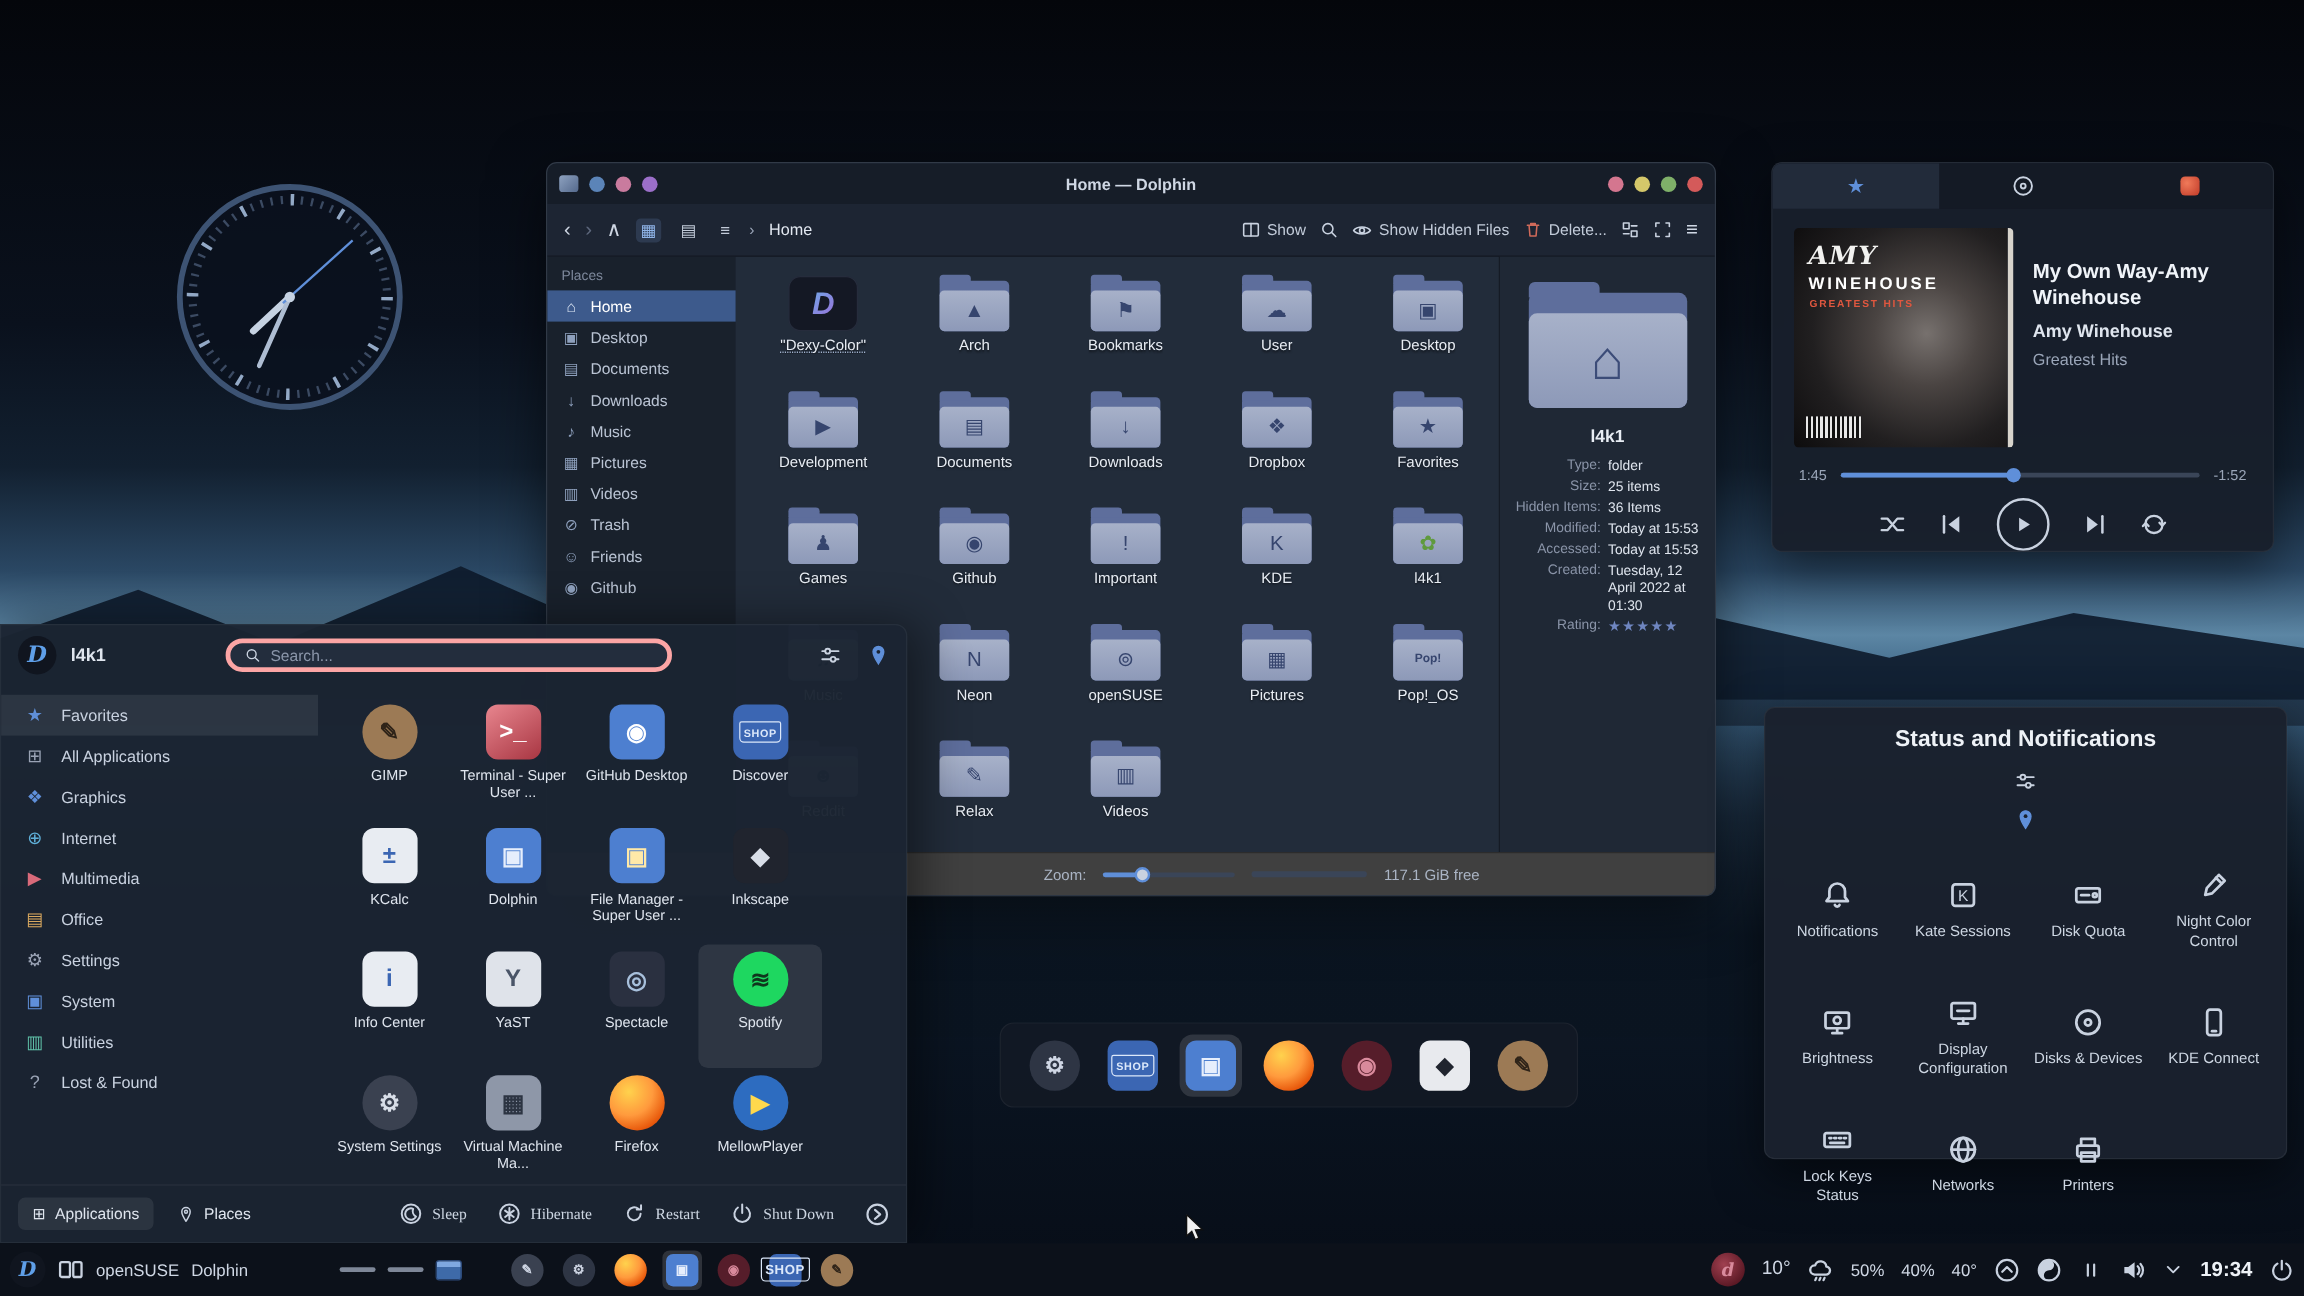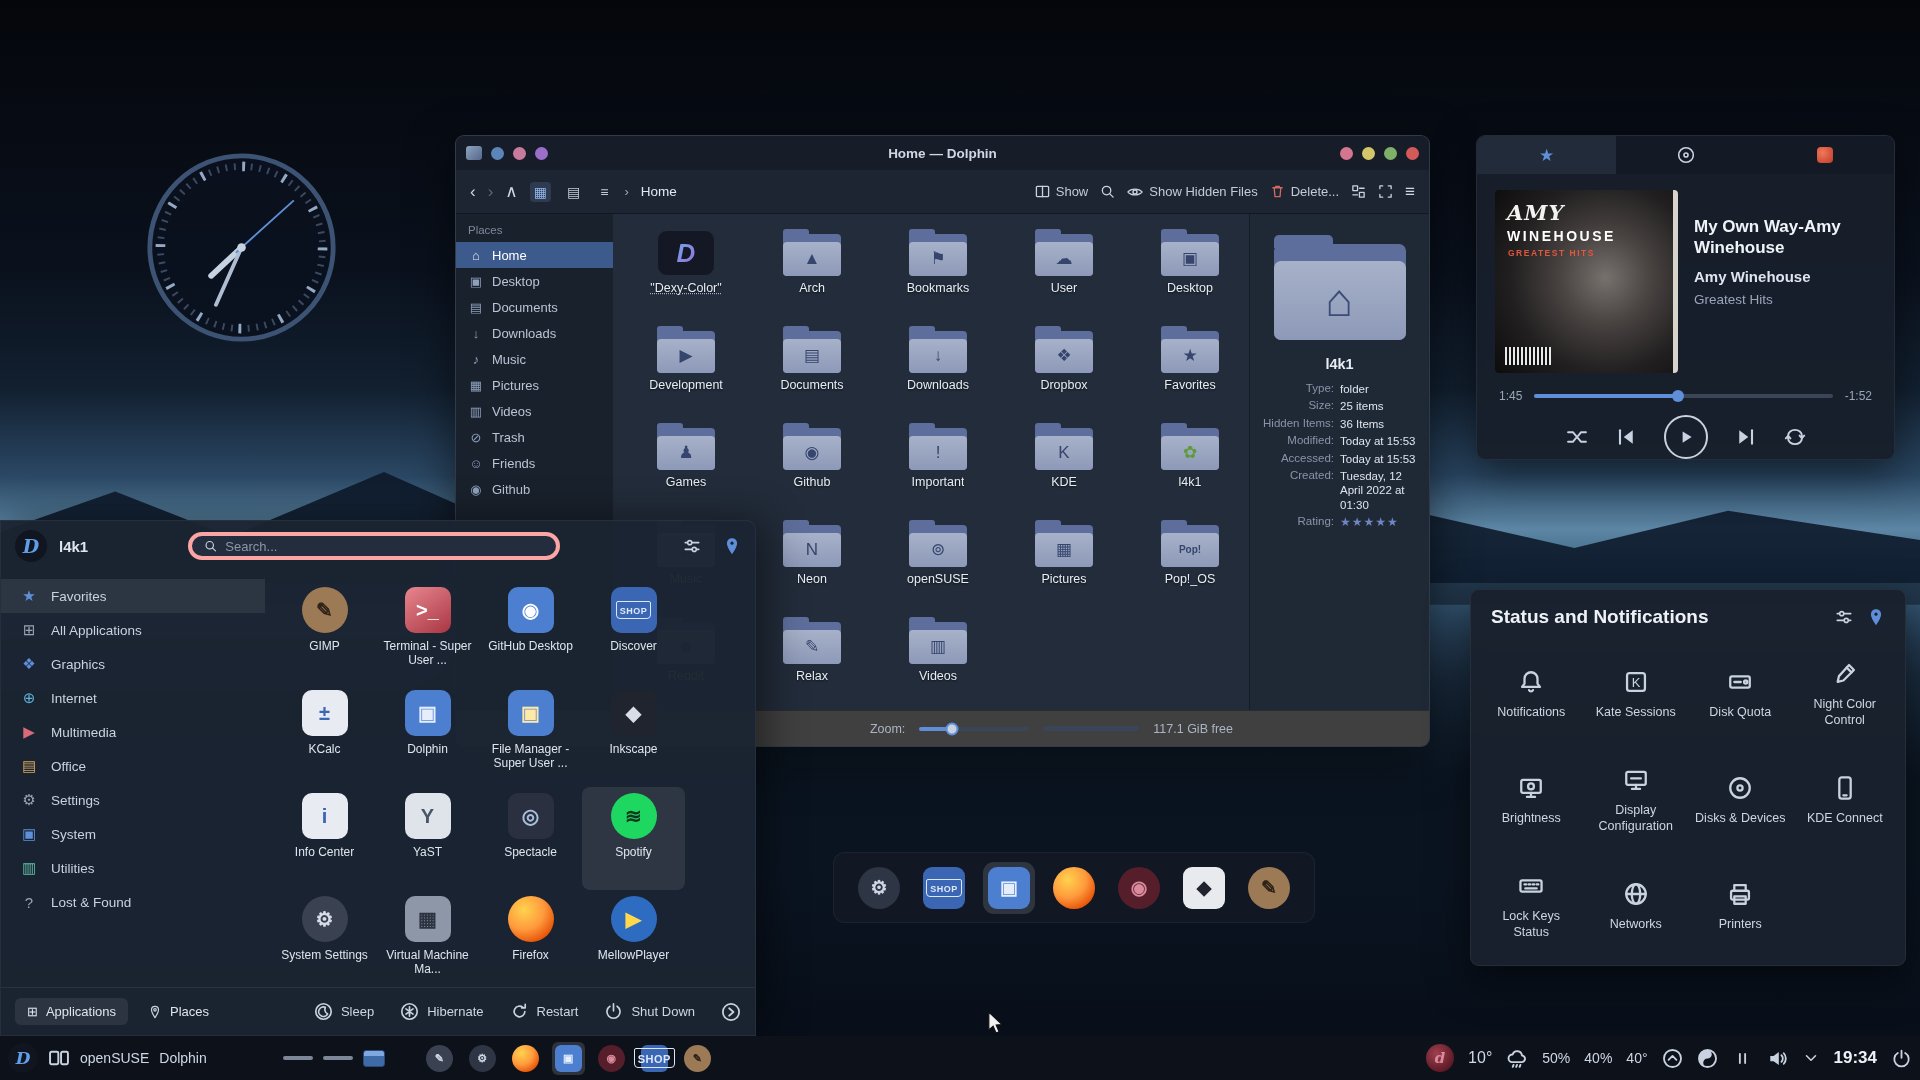--- a/index.html
+++ b/index.html
@@ -113,21 +113,21 @@
   .malbum { font-size:13.5px; color:#9aa5b8; margin-top:7px; }
   .mprog { display:flex; align-items:center; gap:12px; padding:16px 22px 0; font-size:12px; color:#9aa5b8; }
   .mprog .slider { flex:1; }
   .mprog .fill { width:48%; } .mprog .knob { left:48%; border:none; background:#5f8fd9; width:12px; height:12px; }
   .mctrls { display:flex; align-items:center; justify-content:center; gap:26px; padding-top:12px; }
   .playbtn { width:44px; height:44px; border-radius:50%; border:2px solid #c9d2e0; display:flex; align-items:center; justify-content:center; }
 
   
   .snpanel { left:1470px; top:589px; width:436px; height:377px; z-index:3; background:rgba(26,33,45,.97);
     border-radius:9px; box-shadow:0 14px 40px rgba(0,0,0,.5); border:1px solid rgba(255,255,255,.06); }
-  .snhead { display:flex; align-items:center; padding:16px 20px 10px; gap:14px; }
+  .snhead { display:flex; align-items:center; padding:16px 20px 10px; gap:14px;flex-direction:column; }
   .sntitle { flex:1; font-size:19px; font-weight:700; color:#eef2f7; }
   .sngrid { display:grid; grid-template-columns:repeat(4,1fr); grid-auto-rows:106px; padding:4px 8px; }
   .sn-item { display:flex; flex-direction:column; align-items:center; justify-content:center; gap:10px; text-align:center; }
   .sn-label { font-size:12.5px; color:#cdd6e2; line-height:1.25; max-width:92px; }
 
   
   .launcher { left:0; top:520px; width:756px; height:516px; z-index:3; background:rgba(27,36,50,.97);
     border-radius:0 10px 0 0; box-shadow:10px 0 40px rgba(0,0,0,.45); display:flex; flex-direction:column; border:1px solid rgba(255,255,255,.05); }
   .lhead { height:50px; display:flex; align-items:center; gap:12px; padding:0 14px; flex:none; }
   .llogo { width:32px; height:32px; border-radius:50%; background:#10151f; display:flex; align-items:center; justify-content:center;
@@ -149,21 +149,21 @@
   .app-cell.sel { background:rgba(255,255,255,.09); }
   .appic { width:46px; height:46px; border-radius:10px; display:flex; align-items:center; justify-content:center;
     font-weight:700; font-size:20px; flex:none; }
   .appic[data-shape="circle"] { border-radius:50%; }
   .appglyph.tiny { font-size:9px; letter-spacing:.5px; border:1px solid currentColor; padding:4px 3px 2px; border-radius:2px 2px 4px 4px; }
   .app-label { font-size:12px; color:#dfe5ee; text-align:center; line-height:1.2; max-width:96px; max-height:30px; overflow:hidden; }
   .lfoot { height:48px; flex:none; border-top:1px solid rgba(255,255,255,.07); display:flex; align-items:center; padding:0 14px; gap:8px; font-size:13px; }
   .ltab { display:flex; align-items:center; gap:8px; padding:6px 12px; border-radius:6px; color:#dfe5ee; }
   .ltab.active { background:rgba(255,255,255,.08); }
   .lfoot .factions { margin-left:auto; display:flex; gap:26px; align-items:center; }
-  .faction { display:flex; align-items:center; gap:8px; color:#cdd6e2; }
+  .faction { display:flex; align-items:center; gap:8px; color:#cdd6e2;font-family:Liberation Serif, serif; }
 
   
   .dock { left:833px; top:852px; width:482px; height:71px; z-index:2; background:rgba(18,25,36,.88);
     border-radius:12px; display:flex; align-items:center; justify-content:center; gap:13px; border:1px solid rgba(255,255,255,.05); }
   .dock-item { width:52px; height:52px; border-radius:11px; display:flex; align-items:center; justify-content:center; }
   .dock-item.active { background:rgba(255,255,255,.13); }
   .dkic { width:42px; height:42px; border-radius:9px; display:flex; align-items:center; justify-content:center; font-weight:700; font-size:19px; }
   .dkic[data-shape="circle"] { border-radius:50%; }
 
   

